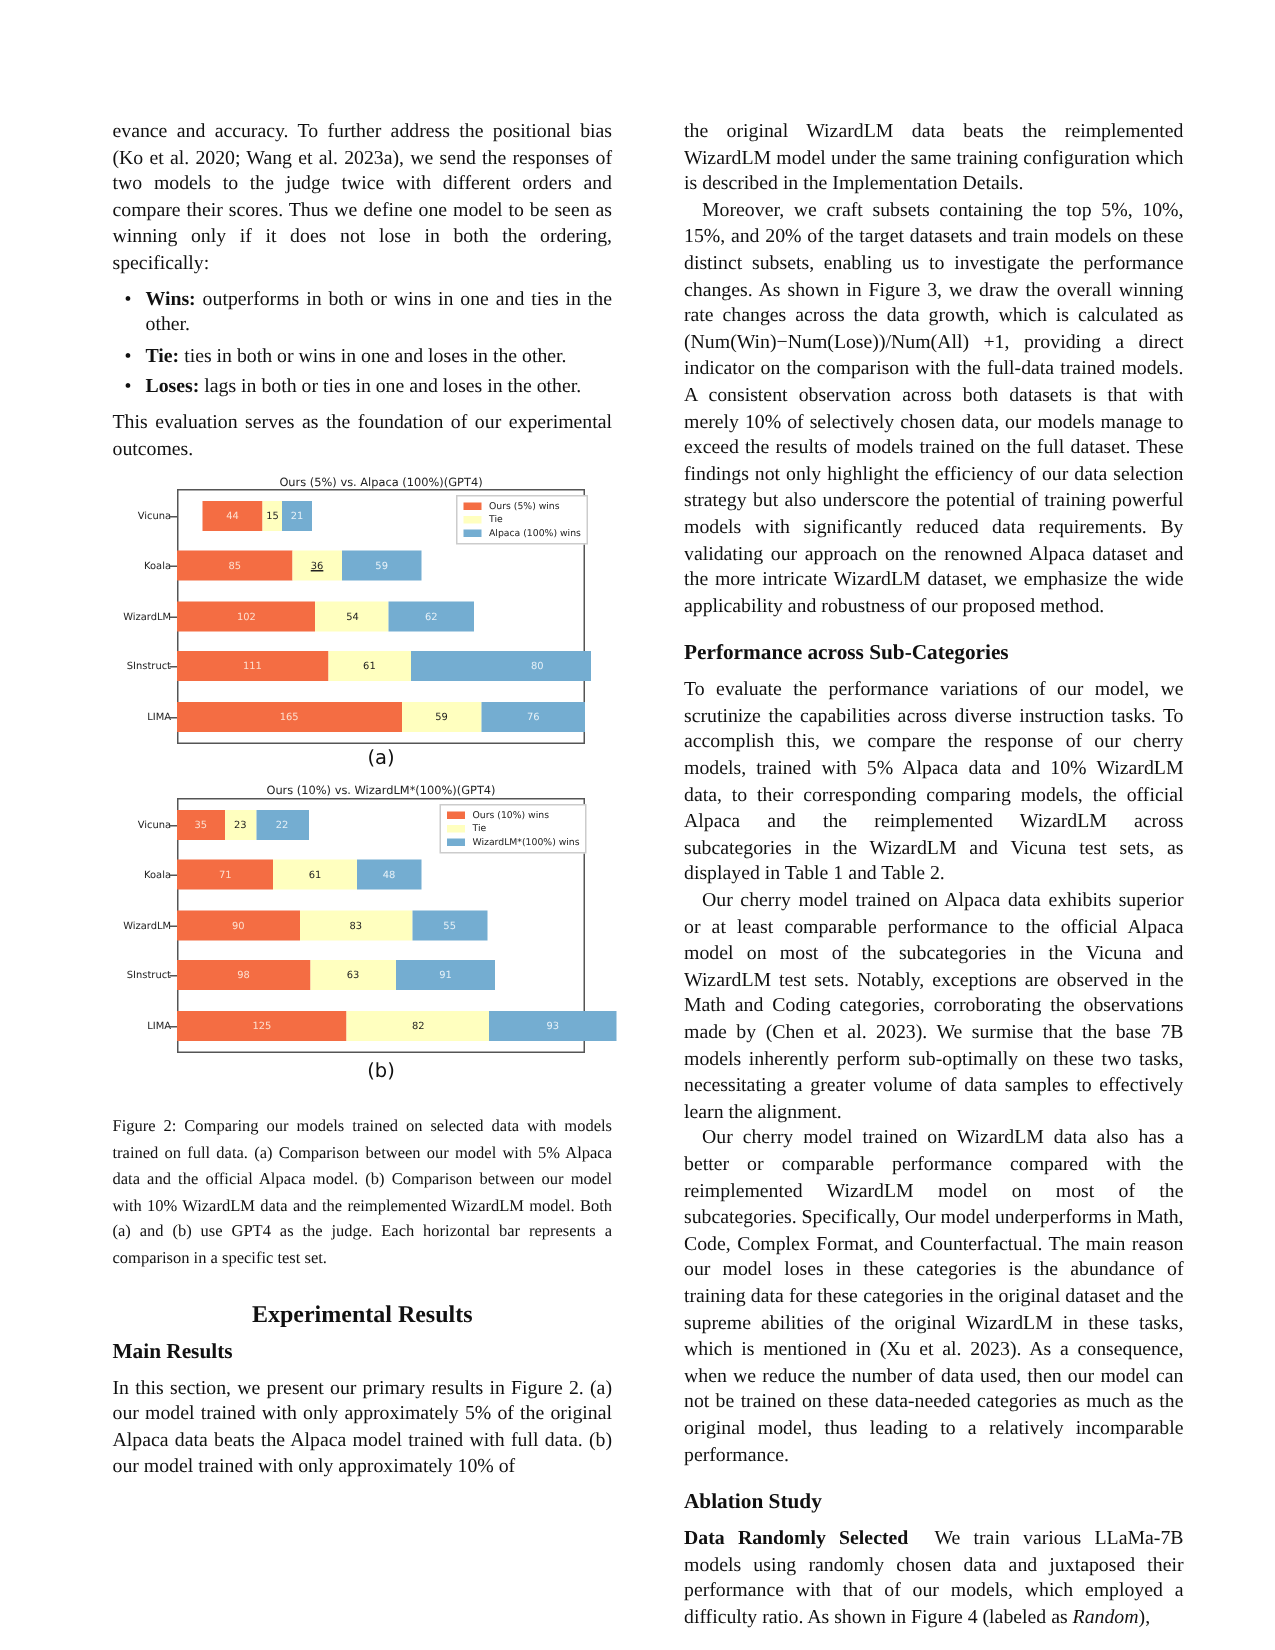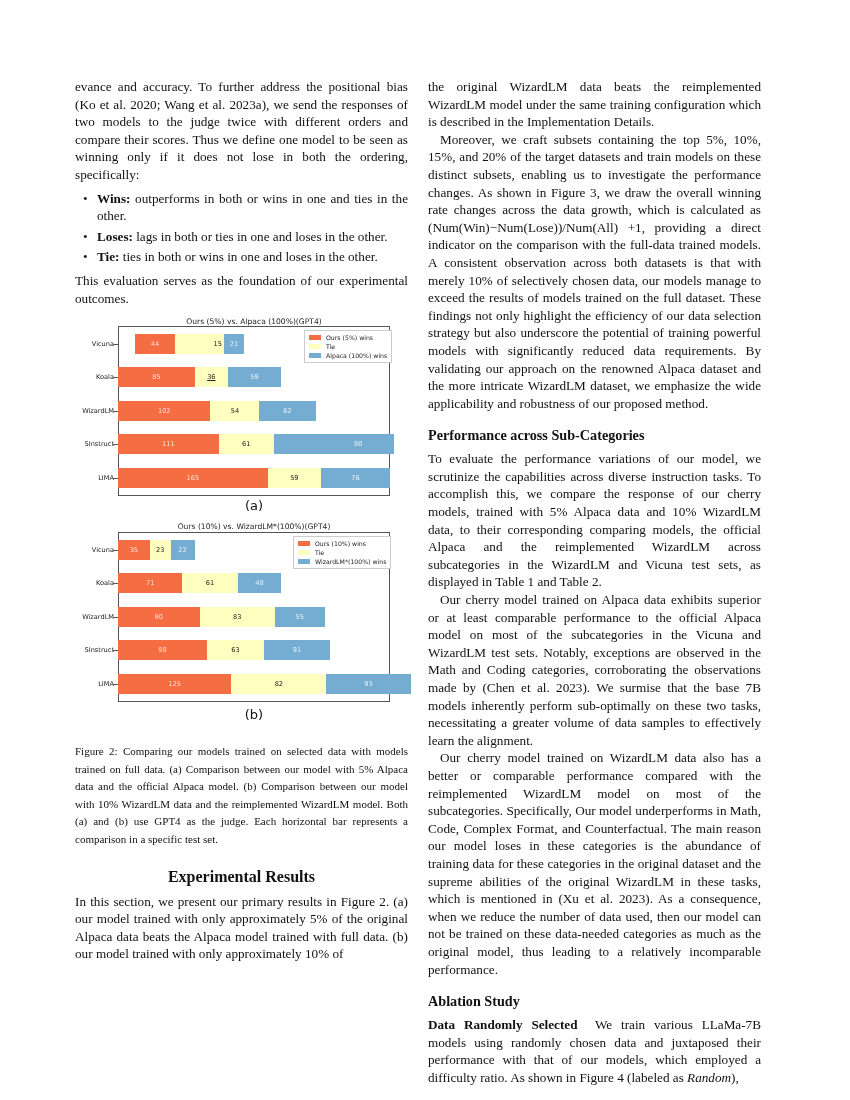--- a/index.html
+++ b/index.html
@@ -1,20 +1,20 @@
 <!DOCTYPE html>
 <html><head>
 <meta charset="utf-8">
 <style>
   html, body { margin:0; padding:0; background:#fff; }
   body { width:850px; height:1100px; position:relative; overflow:hidden;
          font-family:"Liberation Serif", "DejaVu Serif", serif; color:#111; }
   .col { position:absolute; width:333px; font-size:13.2px; line-height:17.6px; text-align:justify; }
   .left { left:75px; }
-  .right { left:428px; }
+  .right { left:456px; }
   p { margin:0; }
   .indent { text-indent:12px; }
   .gap { margin-top:6px; }
   ul.bullets { margin:6px 0 0 0; padding:0 0 0 22px; list-style:none; }
   ul.bullets li { position:relative; margin-bottom:3px; }
   ul.bullets li::before { content:"•"; position:absolute; left:-14px; }
   b { font-weight:bold; }
   h2.section { font-size:16px; font-weight:bold; text-align:center; margin:0; line-height:20px; }
   h3.sub { font-size:14.2px; font-weight:bold; margin:0; line-height:18px; text-align:left; }
   .chart { position:absolute; left:80px; width:330px; font-family:"DejaVu Sans","Liberation Sans",sans-serif; }
@@ -33,33 +33,33 @@
   .sublabel { position:absolute; left:38px; width:272px; text-align:center; font-size:13px; color:#111; }
   .caption { font-size:11px; line-height:17.6px; }
 </style>
 </head>
 <body>
 
 <div class="col left" style="top:78px;">
   <p>evance and accuracy. To further address the positional bias (Ko et al. 2020; Wang et al. 2023a), we send the responses of two models to the judge twice with different orders and compare their scores. Thus we define one model to be seen as winning only if it does not lose in both the ordering, specifically:</p>
   <ul class="bullets">
     <li><b>Wins:</b><span> outperforms in both or wins in one and ties in the other.</span></li>
+    <li><b>Tie:</b><span> ties in both or wins in one and loses in the other.</span></li>
     <li><b>Loses:</b><span> lags in both or ties in one and loses in the other.</span></li>
-    <li><b>Tie:</b><span> ties in both or wins in one and loses in the other.</span></li>
   </ul>
   <p class="gap">This evaluation serves as the foundation of our experimental outcomes.</p>
 </div>
 
 <div class="chart" id="chart-a" style="top:310px; height:205px;">
   <div class="chart-title" style="top:7px;">Ours (5%) vs. Alpaca (100%)(GPT4)</div>
   <div class="plot" style="top:16px; height:170px;"></div>
   <div class="bars">
       <div class="bar" style="left: 38px; top: 24px; margin-left: 17px;">
         <div class="seg win" style="width: 39.8933px;">44</div>
-        <div class="seg tie" style="width: 13.6px; padding-left: 36px;">15</div>
+        <div class="seg tie" style="width: 13.6px;">15</div>
         <div class="seg lose" style="width: 19.04px;">21</div>
       </div>
       <div class="bar" style="left: 38px; top: 57.4px;">
         <div class="seg win" style="width: 77.0667px;">85</div>
         <div class="seg tie" style="width: 32.64px; text-decoration: underline;">36</div>
         <div class="seg lose" style="width: 53.4933px;">59</div>
       </div>
       <div class="bar" style="left: 38px; top: 90.8px;">
         <div class="seg win" style="width: 92.48px;">102</div>
         <div class="seg tie" style="width: 48.96px;">54</div>
@@ -103,21 +103,21 @@
     <div class="ytick" style="top: 167.6px;"></div>
   </div>
 
 <div class="chart" id="chart-b" style="top:517px; height:210px;">
   <div class="chart-title" style="top:5px;">Ours (10%) vs. WizardLM*(100%)(GPT4)</div>
   <div class="plot" style="top:15px; height:170px;"></div>
   <div class="bars">
       <div class="bar" style="left: 38px; top: 23px;">
         <div class="seg win" style="width: 31.7333px;">35</div>
         <div class="seg tie" style="width: 20.8533px;">23</div>
-        <div class="seg lose" style="width: 24px;">22</div>
+        <div class="seg lose" style="width: 35px;">22</div>
       </div>
       <div class="bar" style="left: 38px; top: 56.4px;">
         <div class="seg win" style="width: 64.3733px;">71</div>
         <div class="seg tie" style="width: 55.3067px;">61</div>
         <div class="seg lose" style="width: 43.52px;">48</div>
       </div>
       <div class="bar" style="left: 38px; top: 89.8px;">
         <div class="seg win" style="width: 81.6px;">90</div>
         <div class="seg tie" style="width: 75.2533px;">83</div>
         <div class="seg lose" style="width: 49.8667px;">55</div>
@@ -156,20 +156,21 @@
     <div class="ytick" style="top: 99.8px;"></div>
     <div class="ylab" style="top: 129.2px;">SInstruct</div>
     <div class="ytick" style="top: 133.2px;"></div>
     <div class="ylab" style="top: 162.6px;">LIMA</div>
     <div class="ytick" style="top: 166.6px;"></div>
   </div>
 
 <div class="col left" style="top:743px;">
   <p class="caption">Figure 2: Comparing our models trained on selected data with models trained on full data. (a) Comparison between our model with 5% Alpaca data and the official Alpaca model. (b) Comparison between our model with 10% WizardLM data and the reimplemented WizardLM model. Both (a) and (b) use GPT4 as the judge. Each horizontal bar represents a comparison in a specific test set.</p>
   <h2 class="section" style="margin-top:18px;">Experimental Results</h2>
+  <h3 class="sub" style="margin-top:5px;">Main Results</h3>
   <p style="margin-top:6px;">In this section, we present our primary results in Figure 2. (a) our model trained with only approximately 5% of the original Alpaca data beats the Alpaca model trained with full data. (b) our model trained with only approximately 10% of</p>
 </div>
 
 <div class="col right" style="top:78px;">
   <p>the original WizardLM data beats the reimplemented WizardLM model under the same training configuration which is described in the Implementation Details.</p>
   <p class="indent">Moreover, we craft subsets containing the top 5%, 10%, 15%, and 20% of the target datasets and train models on these distinct subsets, enabling us to investigate the performance changes. As shown in Figure 3, we draw the overall winning rate changes across the data growth, which is calculated as (Num(Win)−Num(Lose))/Num(All) +1, providing a direct indicator on the comparison with the full-data trained models. A consistent observation across both datasets is that with merely 10% of selectively chosen data, our models manage to exceed the results of models trained on the full dataset. These findings not only highlight the efficiency of our data selection strategy but also underscore the potential of training powerful models with significantly reduced data requirements. By validating our approach on the renowned Alpaca dataset and the more intricate WizardLM dataset, we emphasize the wide applicability and robustness of our proposed method.</p>
   <h3 class="sub" style="margin-top:14px;">Performance across Sub-Categories</h3>
   <p style="margin-top:6px;">To evaluate the performance variations of our model, we scrutinize the capabilities across diverse instruction tasks. To accomplish this, we compare the response of our cherry models, trained with 5% Alpaca data and 10% WizardLM data, to their corresponding comparing models, the official Alpaca and the reimplemented WizardLM across subcategories in the WizardLM and Vicuna test sets, as displayed in Table 1 and Table 2.</p>
   <p class="indent">Our cherry model trained on Alpaca data exhibits superior or at least comparable performance to the official Alpaca model on most of the subcategories in the Vicuna and WizardLM test sets. Notably, exceptions are observed in the Math and Coding categories, corroborating the observations made by (Chen et al. 2023). We surmise that the base 7B models inherently perform sub-optimally on these two tasks, necessitating a greater volume of data samples to effectively learn the alignment.</p>
   <p class="indent">Our cherry model trained on WizardLM data also has a better or comparable performance compared with the reimplemented WizardLM model on most of the subcategories. Specifically, Our model underperforms in Math, Code, Complex Format, and Counterfactual. The main reason our model loses in these categories is the abundance of training data for these categories in the original dataset and the supreme abilities of the original WizardLM in these tasks, which is mentioned in (Xu et al. 2023). As a consequence, when we reduce the number of data used, then our model can not be trained on these data-needed categories as much as the original model, thus leading to a relatively incomparable performance.</p>

